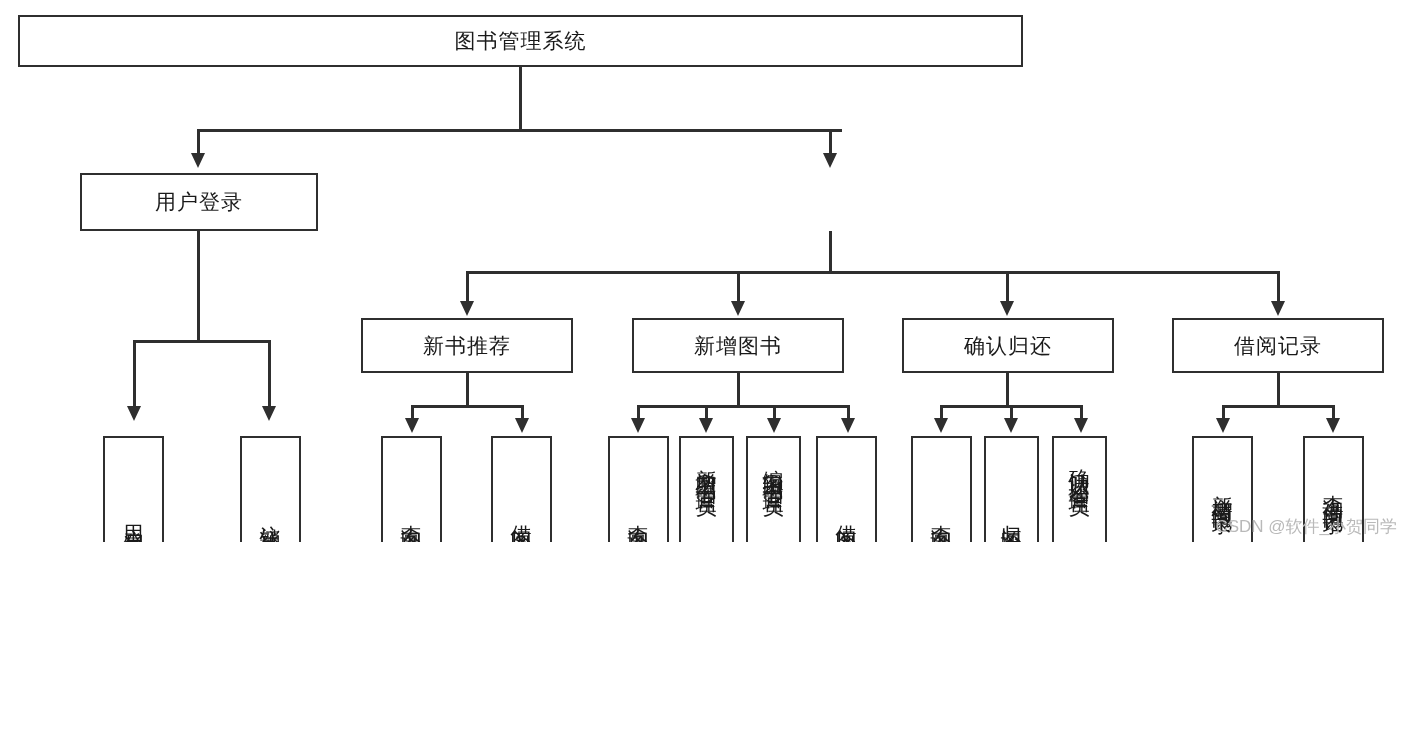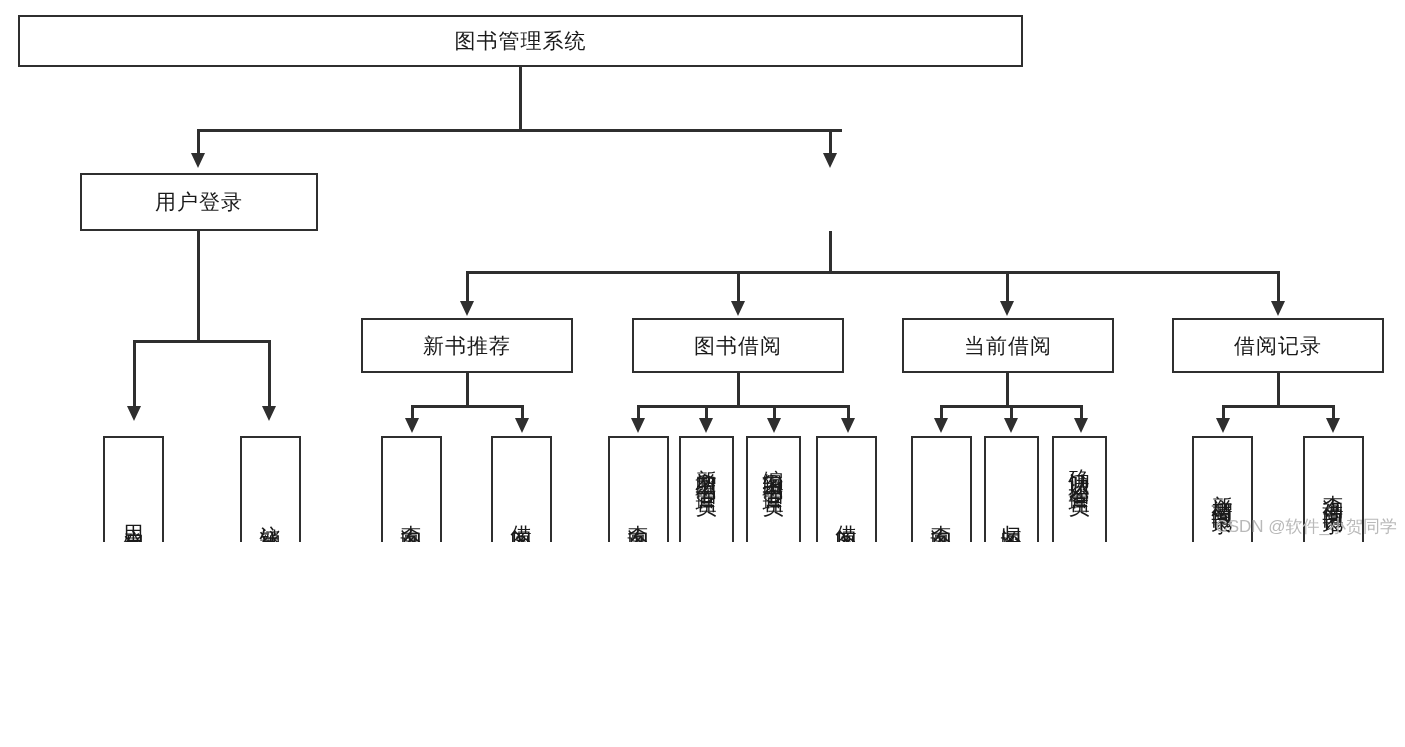--- a/index.html
+++ b/index.html
@@ -112,24 +112,24 @@
   <div class="arrow" style="left:731px; top:301px;"></div>
   <div class="ln vline" style="left:1006px; top:271px; height:32px;"></div>
   <div class="arrow" style="left:1000px; top:301px;"></div>
   <div class="ln vline" style="left:1277px; top:271px; height:32px;"></div>
   <div class="arrow" style="left:1271px; top:301px;"></div>
 
   <div class="node horiz" style="left:361px; top:318px; width:212px; height:55px;align-items:center;">
     <span>新书推荐</span>
   </div>
   <div class="node horiz" style="left:632px; top:318px; width:212px; height:55px;">
-    <span>图书借阅</span>
+    <span>新增图书</span>
   </div>
   <div class="node horiz" style="left:902px; top:318px; width:212px; height:55px;">
-    <span>当前借阅</span>
+    <span>确认归还</span>
   </div>
   <div class="node horiz" style="left:1172px; top:318px; width:212px; height:55px;">
     <span>借阅记录</span>
   </div>
 
   <div class="ln vline" style="left:466px; top:373px; height:32px;"></div>
   <div class="ln hline" style="left:411px; top:405px; width:112px;"></div>
   <div class="ln vline" style="left:411px; top:405px; height:14px;"></div>
   <div class="arrow" style="left:405px; top:418px;"></div>
   <div class="ln vline" style="left:521px; top:405px; height:14px;"></div>

